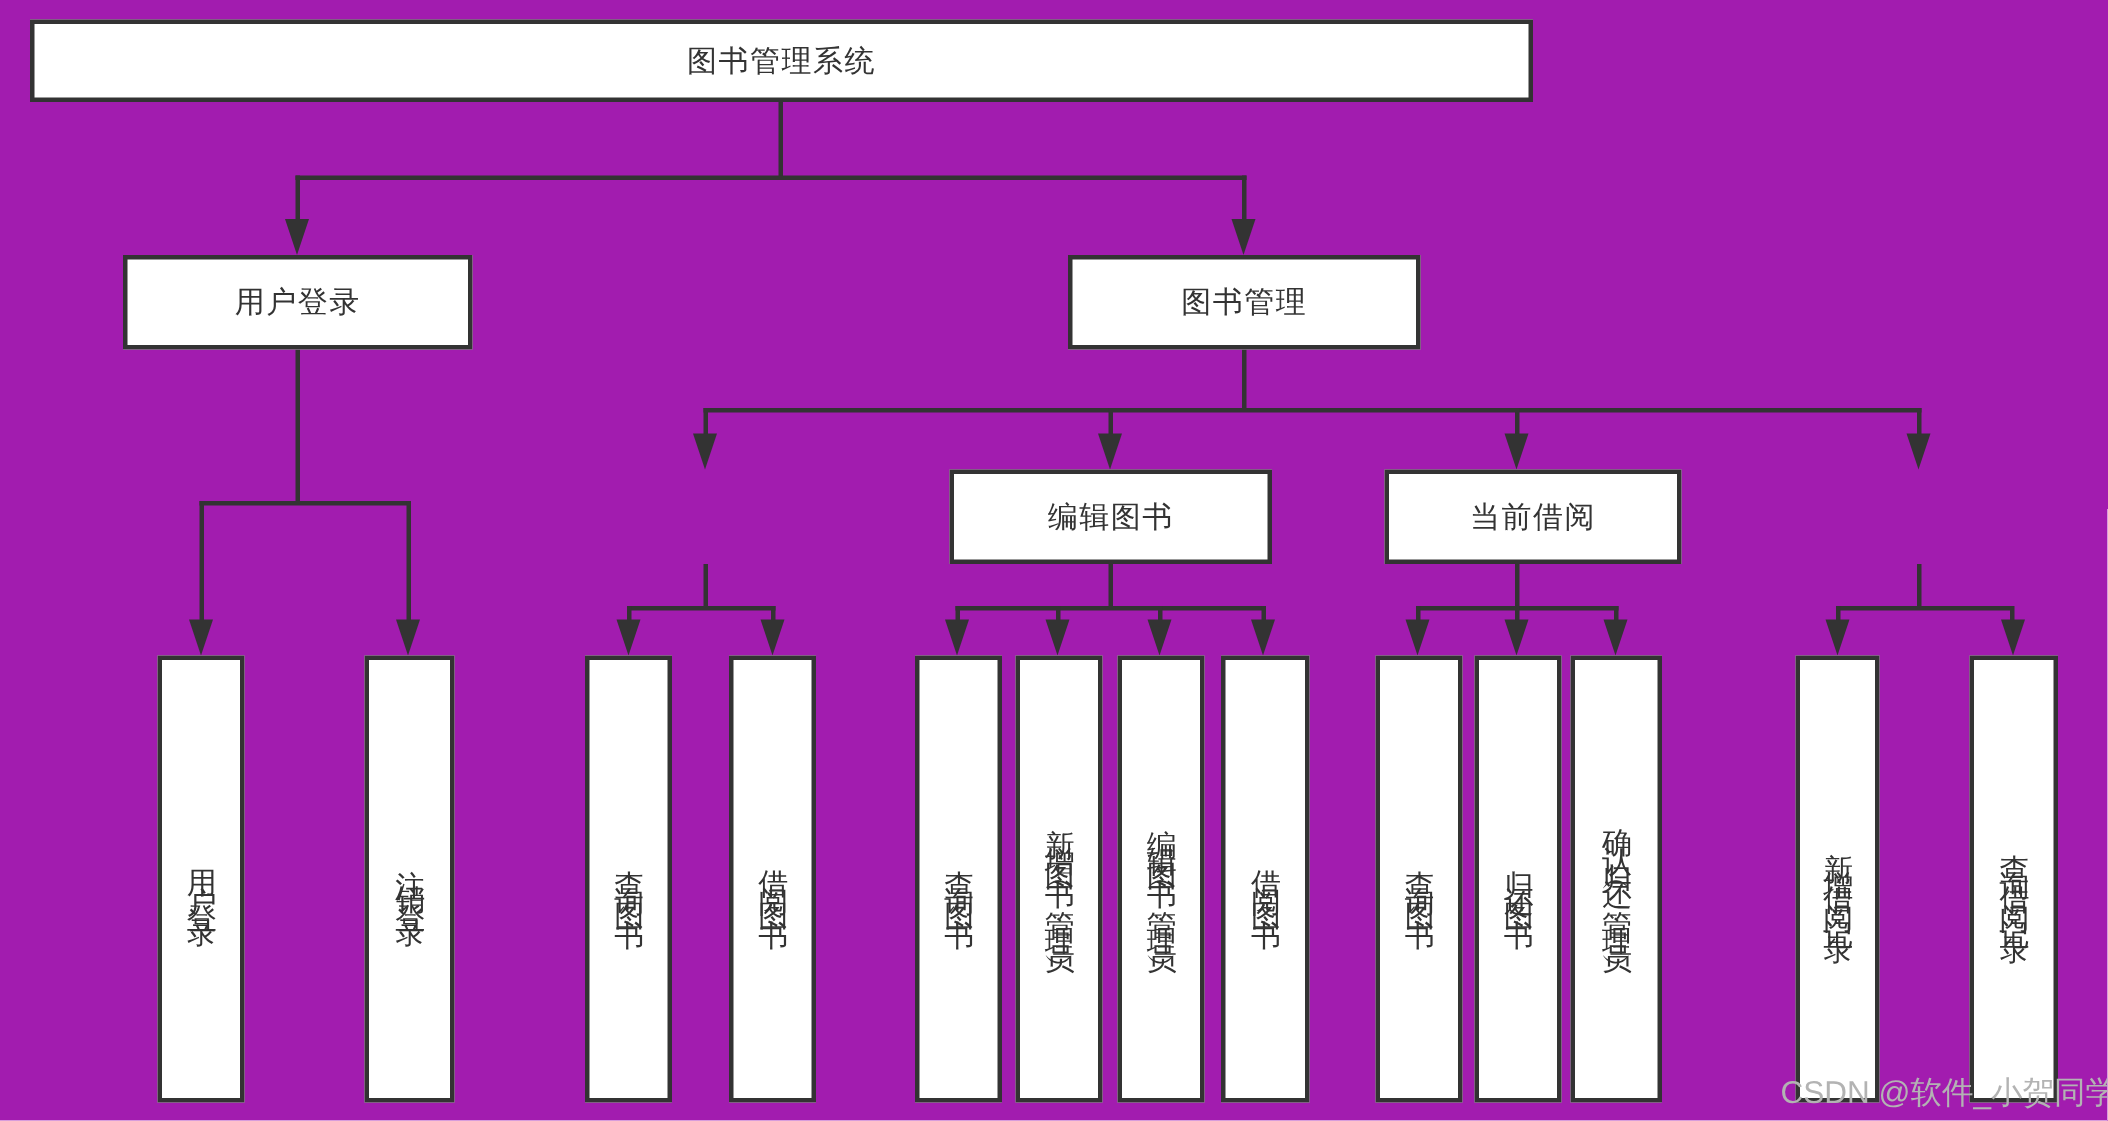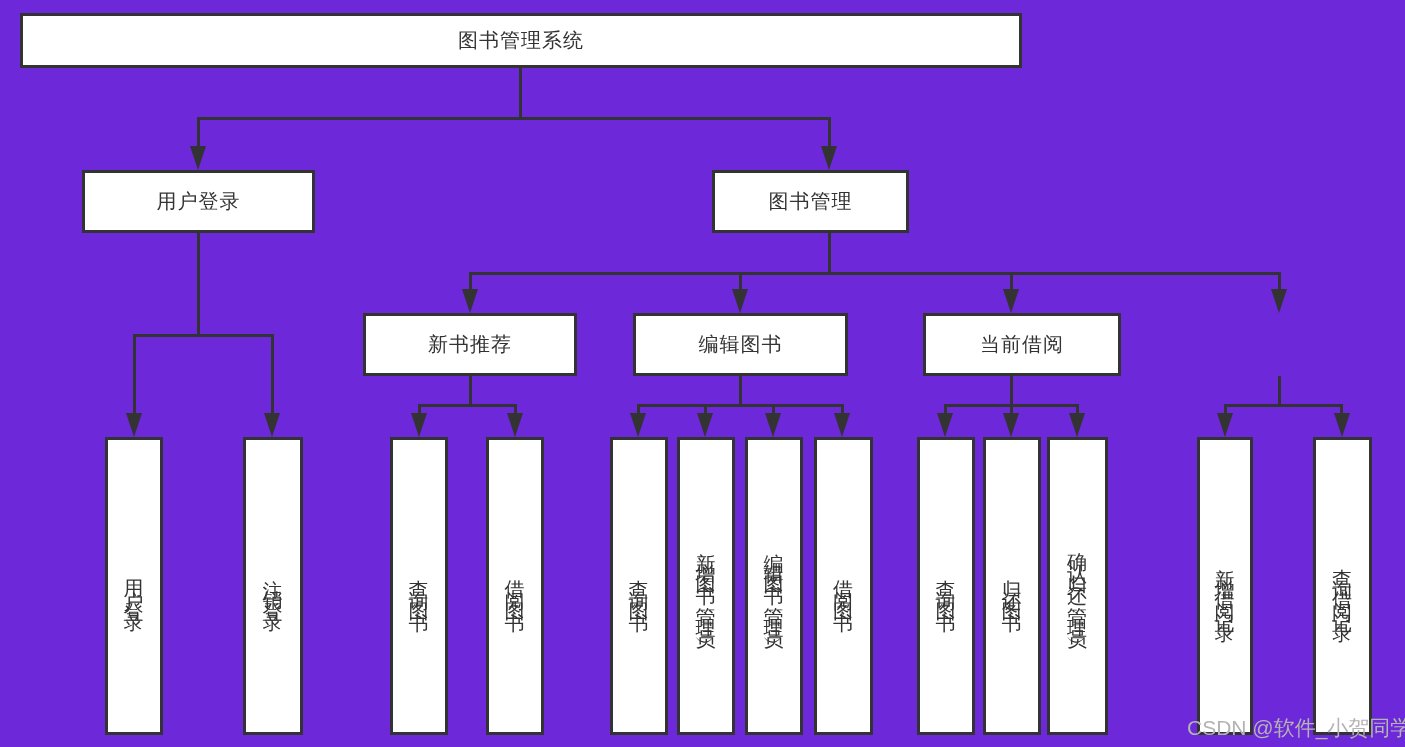--- a/index.html
+++ b/index.html
@@ -1,19 +1,19 @@
 <!DOCTYPE html>
 <html><head>
 <meta charset="utf-8">
 <style>
   html,body{margin:0;padding:0;background:#ffffff;}
   #canvas{
     position:relative;
     width:1405px;height:747px;
-    background:#6d28d9;
+    background:#a21caf;
     font-family:"Liberation Sans","DejaVu Sans",sans-serif;
     color:#333333;
     overflow:hidden;
   }
   .box{
     position:absolute;
     box-sizing:border-box;
     background:#ffffff;
     border:3px solid #333333;
     display:flex;
@@ -101,23 +101,22 @@
   <i class="ar" style="left:834px;top:413px"></i>
   <i class="ar" style="left:937px;top:413px"></i>
   <i class="ar" style="left:1003px;top:413px"></i>
   <i class="ar" style="left:1069px;top:413px"></i>
   <i class="ar" style="left:1217px;top:413px"></i>
   <i class="ar" style="left:1334px;top:413px"></i>
 
   <div class="box h" style="left:20px;top:13px;width:1002px;height:55px">图书管理系统</div>
 
   <div class="box h" style="left:82px;top:170px;width:233px;height:63px">用户登录</div>
-  <div class="box h" style="left:712px;top:170px;width:197px;height:63px">图书管理</div>
+  <div class="box h" style="left:712px;top:170px;width:235px;height:63px">图书管理</div>
 
-  <div class="box h" style="left:363px;top:313px;width:214px;height:63px">新书推荐</div>
   <div class="box h" style="left:633px;top:313px;width:215px;height:63px">编辑图书</div>
   <div class="box h" style="left:923px;top:313px;width:198px;height:63px">当前借阅</div>
 
   <div class="box v" style="left:105px;top:437px;width:58px;height:298px">
     <span class="vt">用户登录</span>
   </div>
   <div class="box v" style="left:243px;top:437px;width:60px;height:298px">
     <span class="vt">注销登录</span>
   </div>
 

